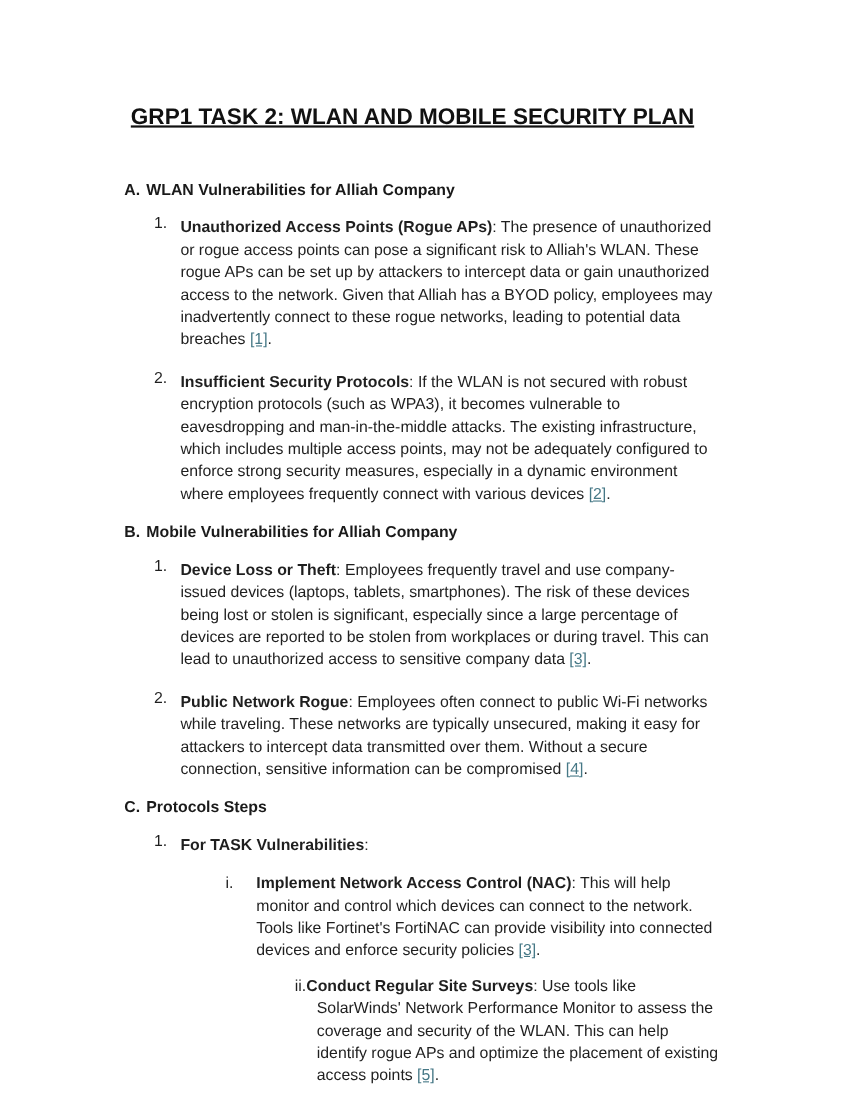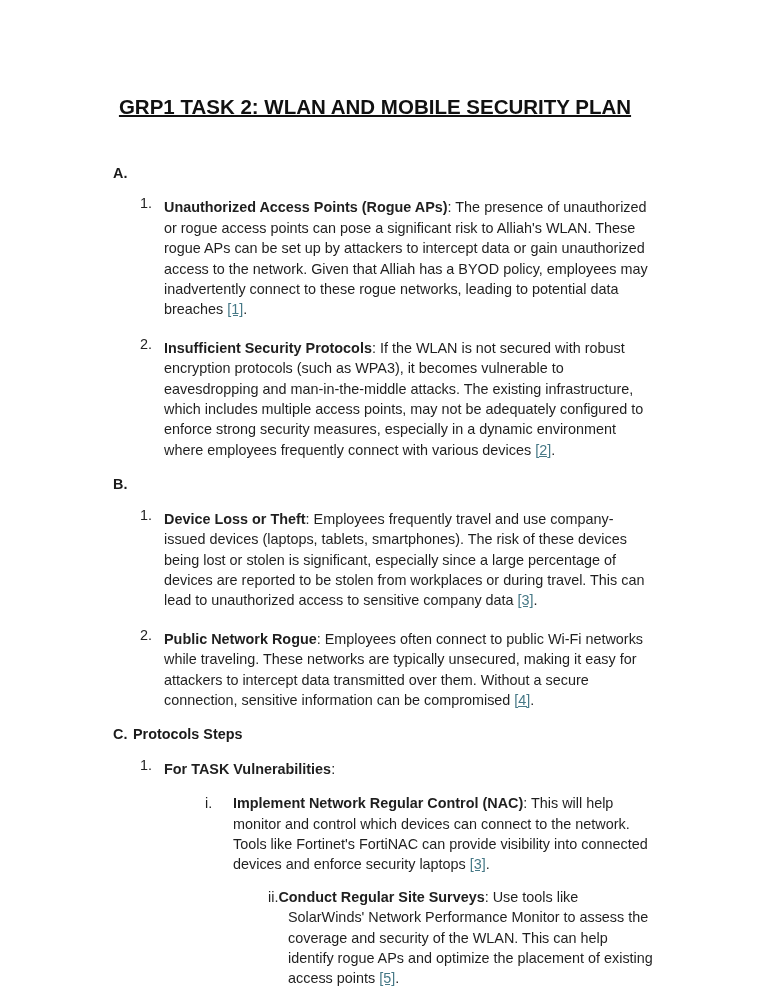--- a/index.html
+++ b/index.html
@@ -67,36 +67,38 @@
 </head>
 <body>
 
 <div class="page">
 
   <h1 class="title">GRP1 TASK 2: WLAN AND MOBILE SECURITY PLAN</h1>
 
   <section>
     <div class="sec-head">
       <span class="sec-marker">A.</span>
+      <span>WLAN Vulnerabilities for Alliah Company</span>
     </div>
 
     <div class="l1-item">
       <span class="l1-marker">1.</span>
       <p class="l1-text"><b>Unauthorized Access Points (Rogue APs)</b><span>: The presence of unauthorized or rogue access points can pose a significant risk to Alliah's WLAN. These rogue APs can be set up by attackers to intercept data or gain unauthorized access to the network. Given that Alliah has a BYOD policy, employees may inadvertently connect to these rogue networks, leading to potential data breaches </span><a href="#" class="cite">[1]</a><span>.</span></p>
     </div>
 
     <div class="l1-item">
       <span class="l1-marker">2.</span>
       <p class="l1-text"><b>Insufficient Security Protocols</b><span>: If the WLAN is not secured with robust encryption protocols (such as WPA3), it becomes vulnerable to eavesdropping and man-in-the-middle attacks. The existing infrastructure, which includes multiple access points, may not be adequately configured to enforce strong security measures, especially in a dynamic environment where employees frequently connect with various devices </span><a href="#" class="cite">[2]</a><span>.</span></p>
     </div>
   </section>
 
   <section>
     <div class="sec-head">
       <span class="sec-marker">B.</span>
+      <span>Mobile Vulnerabilities for Alliah Company</span>
     </div>
 
     <div class="l1-item">
       <span class="l1-marker">1.</span>
       <p class="l1-text"><b>Device Loss or Theft</b><span>: Employees frequently travel and use company-issued devices (laptops, tablets, smartphones). The risk of these devices being lost or stolen is significant, especially since a large percentage of devices are reported to be stolen from workplaces or during travel. This can lead to unauthorized access to sensitive company data </span><a href="#" class="cite">[3]</a><span>.</span></p>
     </div>
 
     <div class="l1-item">
       <span class="l1-marker">2.</span>
       <p class="l1-text"><b>Public Network Rogue</b><span>: Employees often connect to public Wi-Fi networks while traveling. These networks are typically unsecured, making it easy for attackers to intercept data transmitted over them. Without a secure connection, sensitive information can be compromised </span><a href="#" class="cite">[4]</a><span>.</span></p>
@@ -108,21 +110,21 @@
       <span class="sec-marker">C.</span>
       <span>Protocols Steps</span>
     </div>
 
     <div class="l1-item">
       <span class="l1-marker">1.</span>
       <p class="l1-text"><b>For TASK Vulnerabilities</b><span>:</span></p>
     </div>
 
     <div class="sub-first">
-      <span class="roman-marker">i.</span><b>Implement Network Regular Control (NAC)</b><span>: This will help monitor and control which devices can connect to the network. Tools like Fortinet's FortiNAC can provide visibility into connected devices and enforce security laptops </span><a href="#" class="cite">[3]</a><span>.</span>
+      <span class="roman-marker">i.</span><b>Implement Network Access Control (NAC)</b><span>: This will help monitor and control which devices can connect to the network. Tools like Fortinet's FortiNAC can provide visibility into connected devices and enforce security policies </span><a href="#" class="cite">[3]</a><span>.</span>
     </div>
 
     <div class="sub-second">
       <span>ii.</span><b>Conduct Regular Site Surveys</b><span>: Use tools like SolarWinds' Network Performance Monitor to assess the coverage and security of the WLAN. This can help identify rogue APs and optimize the placement of existing access points </span><a href="#" class="cite">[5]</a><span>.</span>
     </div>
 
     <div class="l1-item">
       <span class="l1-marker">2.</span>
       <p class="l1-text"><b>For Surveys Vulnerabilities</b><span>:</span></p>
     </div>

